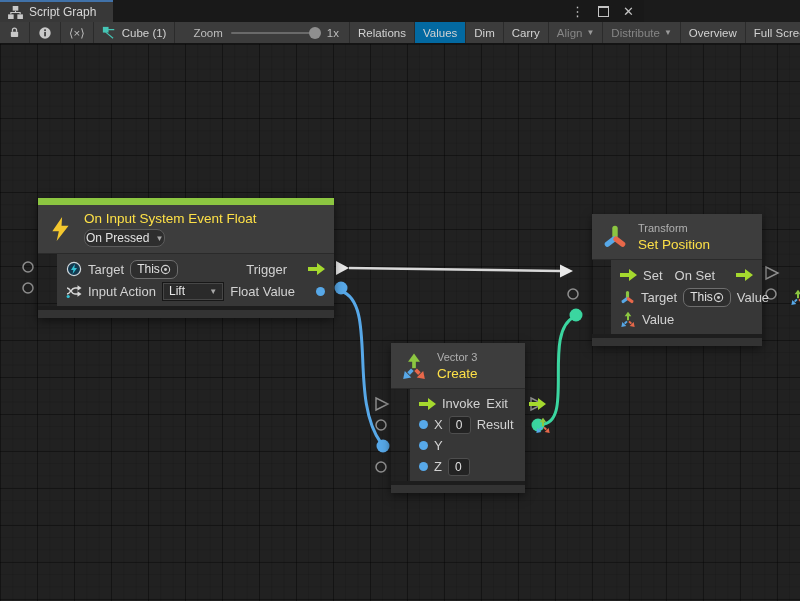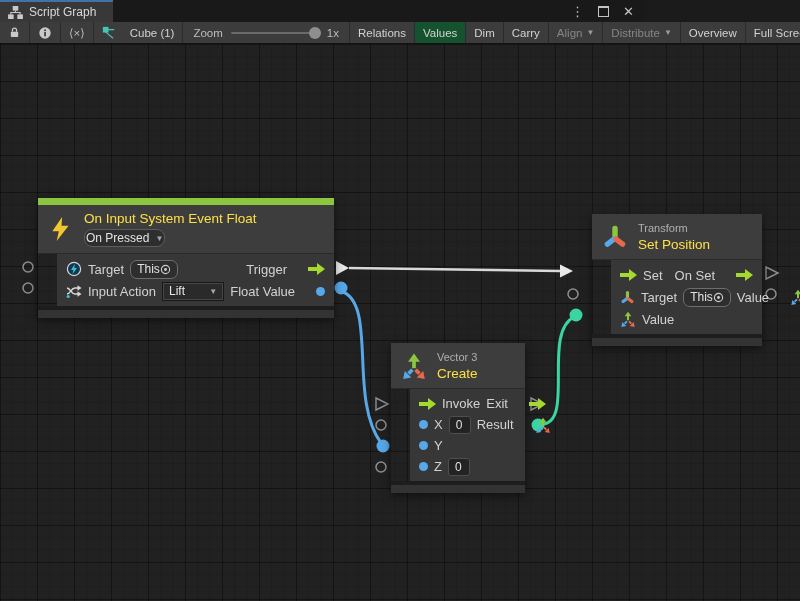--- a/index.html
+++ b/index.html
@@ -9,25 +9,25 @@
   
   .tabbar{position:absolute;left:0;top:0;width:644px;height:22px;background:#191919;display:flex;align-items:stretch;}
   .tab{width:113px;background:#383838;border-top:2px solid #4172a9;display:flex;align-items:center;gap:6px;padding-left:8px;box-sizing:border-box;color:#d8d8d8;font-size:12px;}
   .winctrl{margin-left:auto;display:flex;align-items:center;gap:14px;padding-right:10px;color:#c4c4c4;}
   .winctrl .glyph{font-size:13px;line-height:1;cursor:default;}
   .maxbox{width:9px;height:8px;border:1px solid #c4c4c4;border-top:2px solid #c4c4c4;display:inline-block;}
 
   
   .toolbar{position:absolute;left:0;top:22px;width:800px;height:22px;background:#3c3c3c;border-bottom:1px solid #141414;display:flex;align-items:stretch;font-size:11.5px;color:#d2d2d2;box-sizing:border-box;}
   .tbtn{display:flex;align-items:center;justify-content:center;padding:0 8px;border-right:1px solid #2b2b2b;cursor:default;white-space:nowrap;}
-  .tbtn.active{background:#14532d;justify-content:flex-end;}
+  .tbtn.active{background:#0369a1;justify-content:flex-end;}
   .tbtn.disabled{color:#868686;}
   .tbtn .caret{font-size:8px;margin-left:4px;color:#9a9a9a;}
   .tb-spacer{flex:1;border-right:1px solid #2b2b2b;}
-  .zoomwrap{display:flex;align-items:center;gap:8px;padding:0 10px;}
+  .zoomwrap{display:flex;align-items:center;gap:8px;padding:0 10px;margin-left:8px;}
   .ztrack{position:relative;width:88px;height:2px;background:#6a6a6a;border-radius:1px;}
   .zhandle{position:absolute;right:-2px;top:-5px;width:12px;height:12px;border-radius:50%;background:#8f8f8f;}
 
   
   .canvas{position:absolute;left:0;top:44px;width:800px;height:557px;background-color:#212121;
     background-image:
       linear-gradient(rgba(0,0,0,.32) 1px,transparent 1px),
       linear-gradient(90deg,rgba(0,0,0,.32) 1px,transparent 1px),
       linear-gradient(rgba(0,0,0,.10) 1px,transparent 1px),
       linear-gradient(90deg,rgba(0,0,0,.10) 1px,transparent 1px);
@@ -87,21 +87,21 @@
     <div class="tbtn" style="width:24px">
       <svg width="14" height="14" viewBox="0 0 16 16">
         <circle cx="8" cy="8" r="6.5" fill="#c9c9c9"></circle>
         <rect x="7.1" y="6.8" width="1.9" height="5" fill="#373737"></rect>
         <rect x="7.1" y="3.8" width="1.9" height="2" fill="#373737"></rect>
       </svg>
     </div>
     <div class="tbtn" style="width:66px;color:#bdbdbd">
       <span>⟨×⟩</span>
     </div>
-    <div class="tbtn" style="width:112px;justify-content:flex-start;gap:14px">
+    <div class="tbtn" style="width:112px;justify-content:flex-start;gap:6px">
       <svg width="14" height="14" viewBox="0 0 16 16">
         <rect x="1" y="1" width="6.5" height="6.5" fill="#45c5b5"></rect>
         <path d="M7 4.2h7M4.2 7l8.5 7" stroke="#45c5b5" stroke-width="1.3" fill="none"></path>
       </svg>
       <span>Cube (1)</span>
     </div>
     <div class="zoomwrap">
       <span style="color:#bdbdbd">Zoom</span>
       <span class="ztrack">
           <span class="zhandle"></span>

